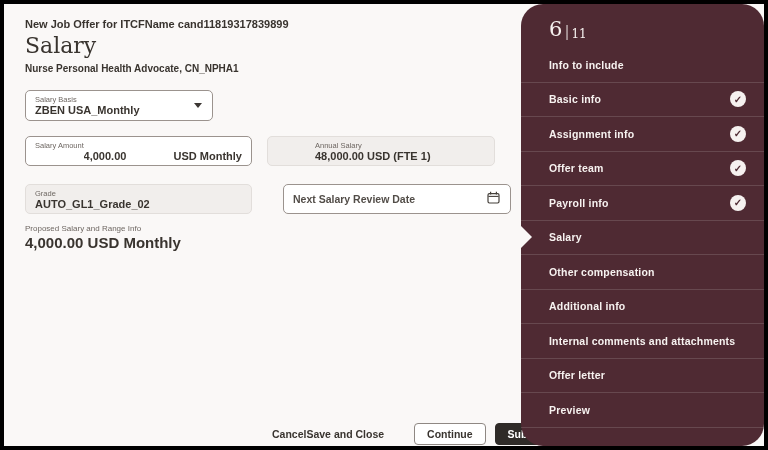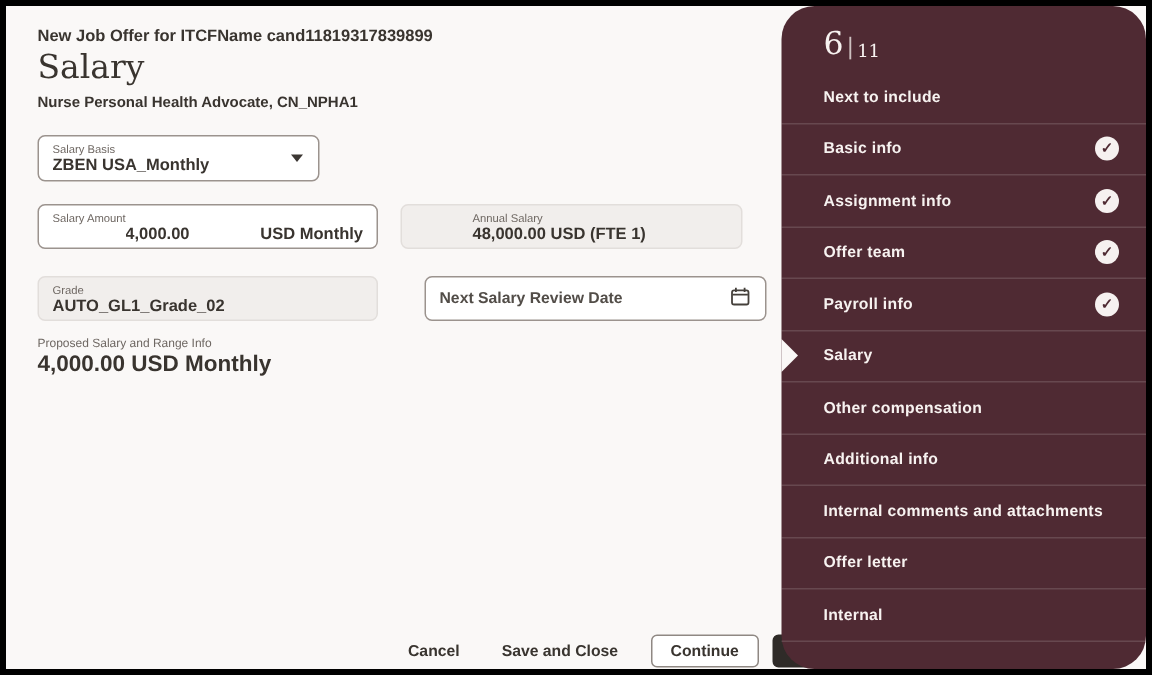--- a/index.html
+++ b/index.html
@@ -46,21 +46,21 @@
 
   .proposed-label { position:absolute; left:21px; top:220px; font-size:8px; color:var(--label-gray); }
   .proposed-value { position:absolute; left:21px; top:230px; font-size:15px; font-weight:bold; color:var(--text-dark); }
 
   .footer { position:absolute; left:268px; top:419px; display:flex; align-items:center; }
   .link-btn { font-size:10.5px; font-weight:bold; color:var(--text-dark); cursor:pointer; white-space:nowrap; }
   .btn { font-family:"Liberation Sans", sans-serif; font-size:10.5px; font-weight:bold;
          border-radius:4px; padding:4px 12px; cursor:pointer; white-space:nowrap; }
   .btn.outline { background:#fff; border:1px solid #8f8883; color:var(--text-dark); }
   .btn.solid { background:var(--submit-bg); border:1px solid var(--submit-bg); color:#fff; }
-  .gap-lg { margin-left:28px; } .gap-md { margin-left:22px; } .gap-sm { margin-left:9px; }
+  .gap-lg { } .gap-md { margin-left:30px; } .gap-sm { margin-left:9px; }
 
   
   .sidebar { position:relative; width:243px; height:100%; background:var(--sidebar-bg);border-radius:22px; }
   .progress { margin:13px 0 0 28px; color:var(--sidebar-text); font-family:"DejaVu Serif", serif; }
   .progress .big { font-size:21px; }
   .progress .bar { font-size:15px; opacity:.75; margin:0 2px; }
   .progress .small { font-size:12px; position:relative; top:2px; }
 
   .train { position:absolute; left:0; right:0; top:44px; }
   .step { position:relative; height:34.5px; display:flex; align-items:center;
@@ -130,21 +130,21 @@
         <span class="btn solid gap-sm">Submit</span>
       </div>
     </div>
 
     <div class="sidebar">
       <div class="progress">
         <span class="big">6</span><span class="bar">|</span><span class="small">11</span>
       </div>
       <div class="train">
           <div class="step">
-            <span class="slabel">Next to include</span>
+            <span class="slabel">Info to include</span>
           </div>
           <div class="step">
             <span class="slabel">Basic info</span>
             <span class="check">✓</span>
           </div>
           <div class="step">
             <span class="slabel">Assignment info</span>
             <span class="check">✓</span>
           </div>
           <div class="step">
@@ -164,19 +164,19 @@
           <div class="step">
             <span class="slabel">Additional info</span>
           </div>
           <div class="step">
             <span class="slabel">Internal comments and attachments</span>
           </div>
           <div class="step">
             <span class="slabel">Offer letter</span>
           </div>
           <div class="step">
-            <span class="slabel">Internal</span>
+            <span class="slabel">Preview</span>
           </div>
         </div>
     </div>
 
   </div>
 </div>
 
 </body></html>

